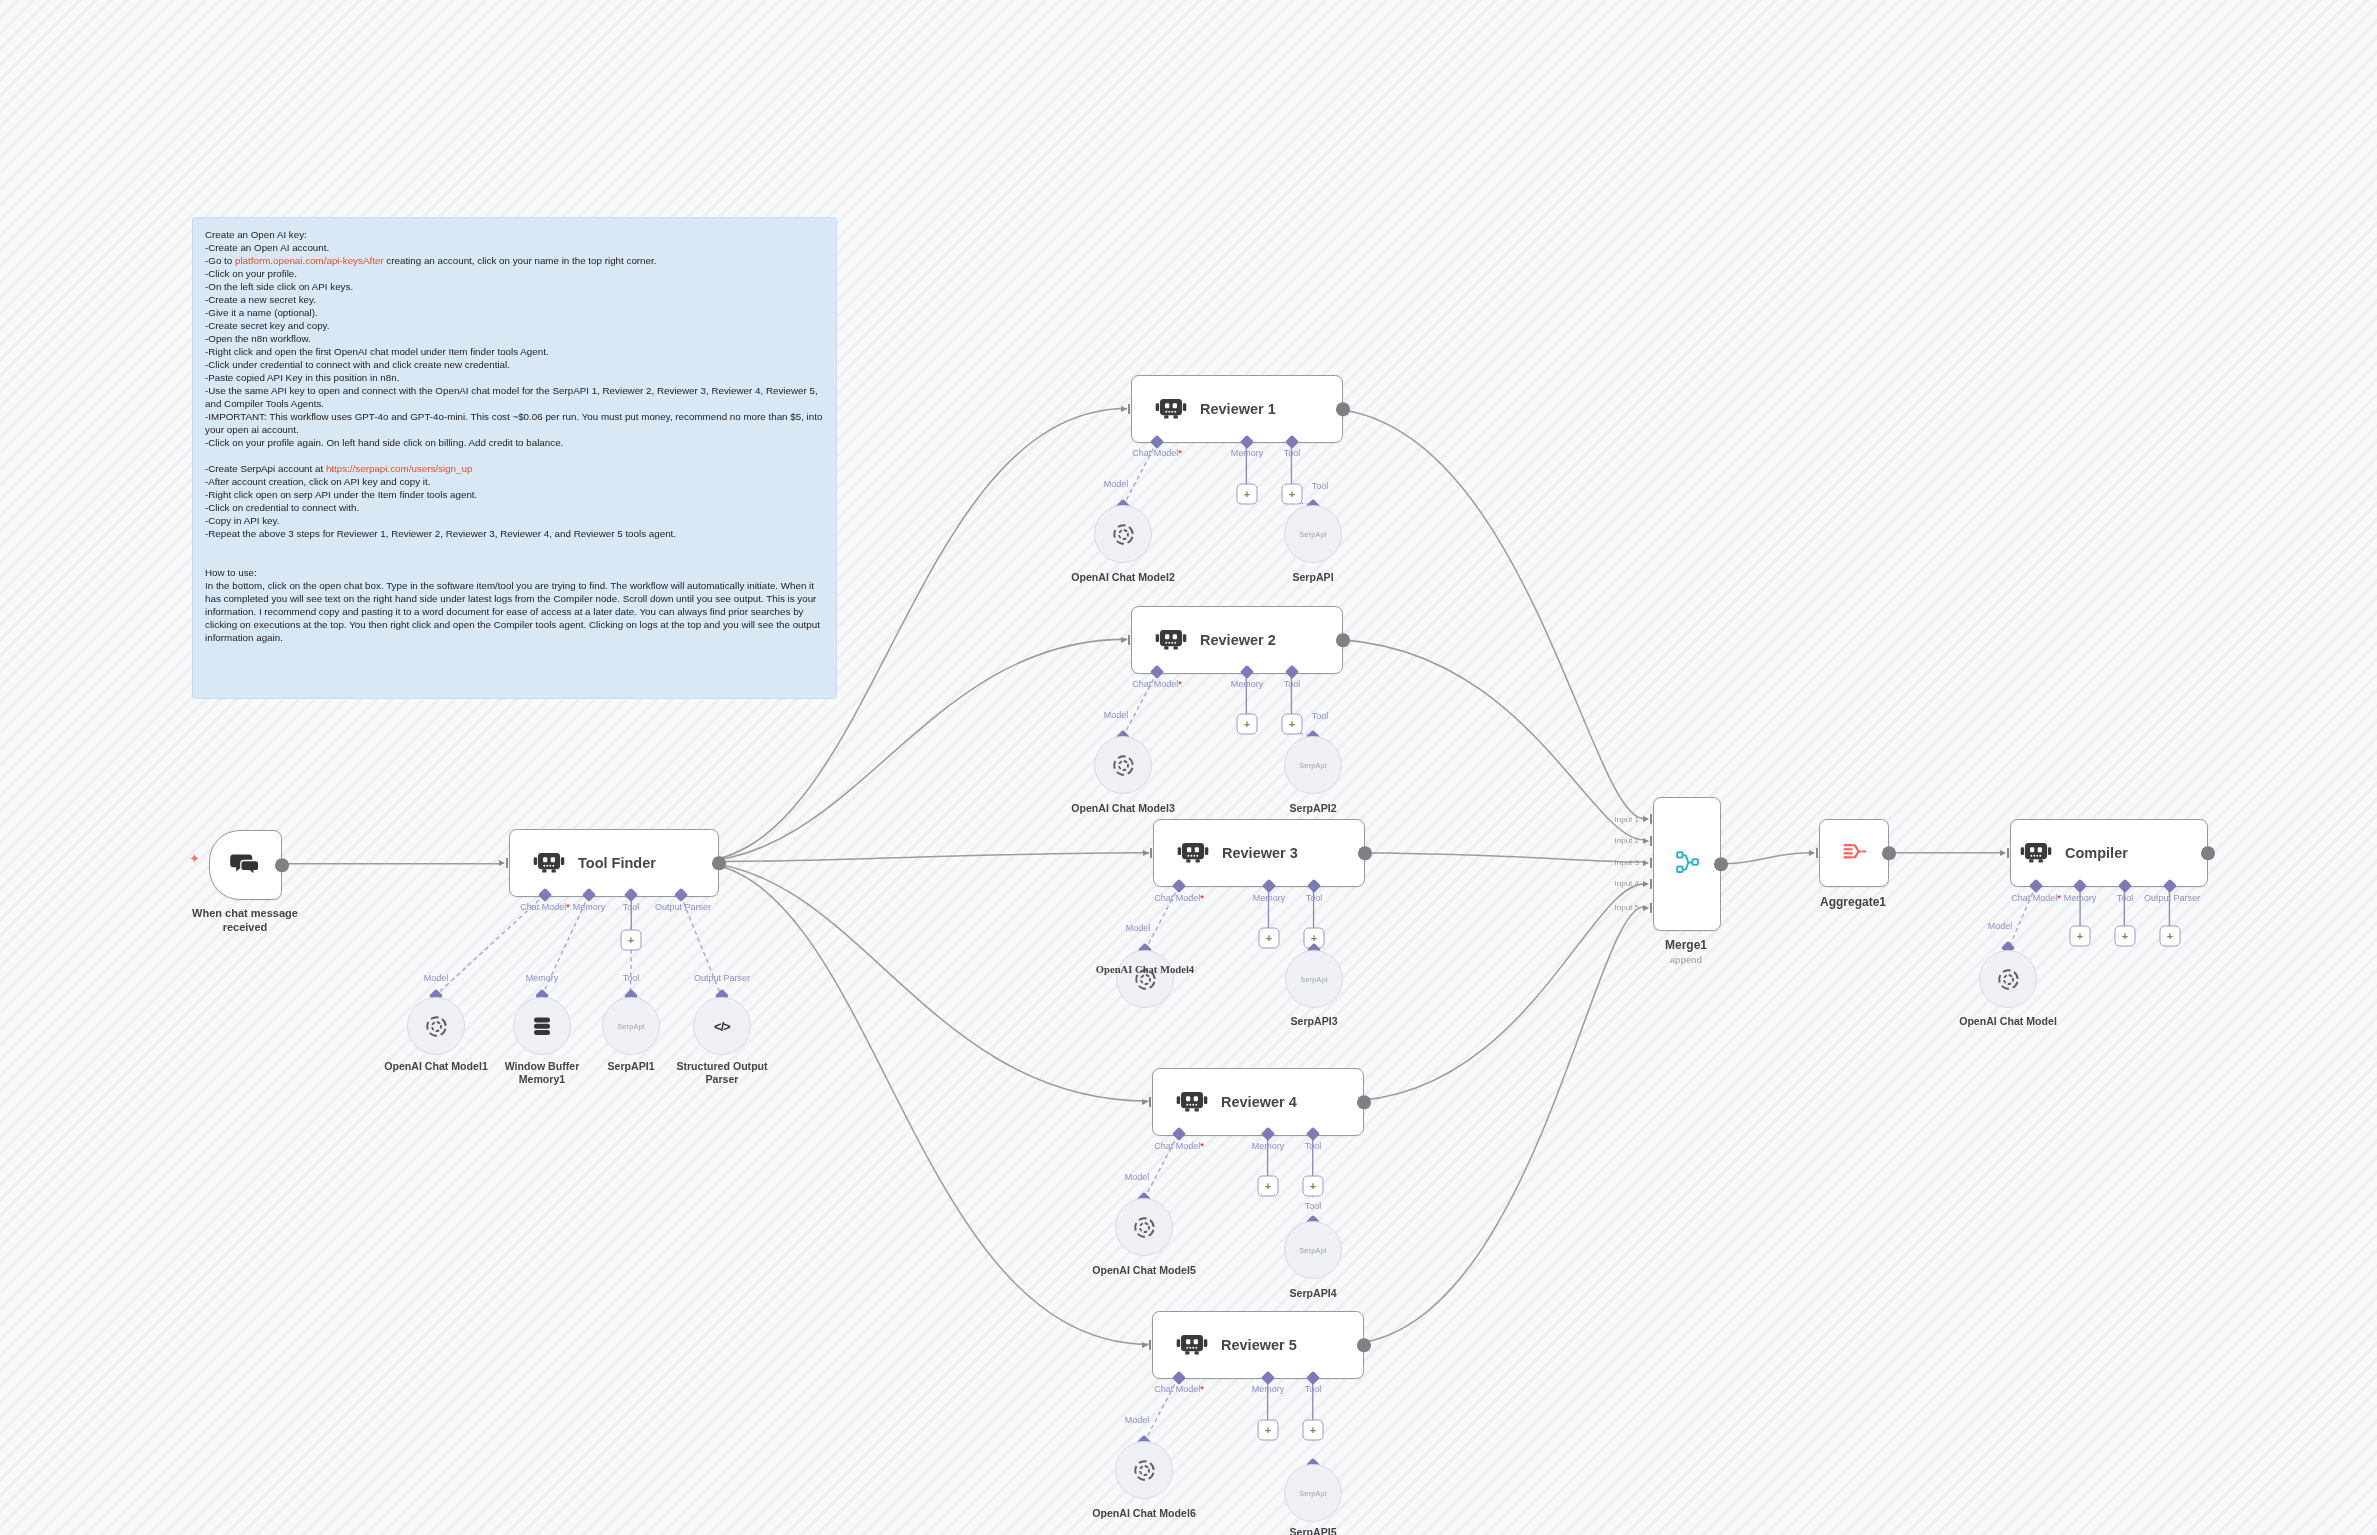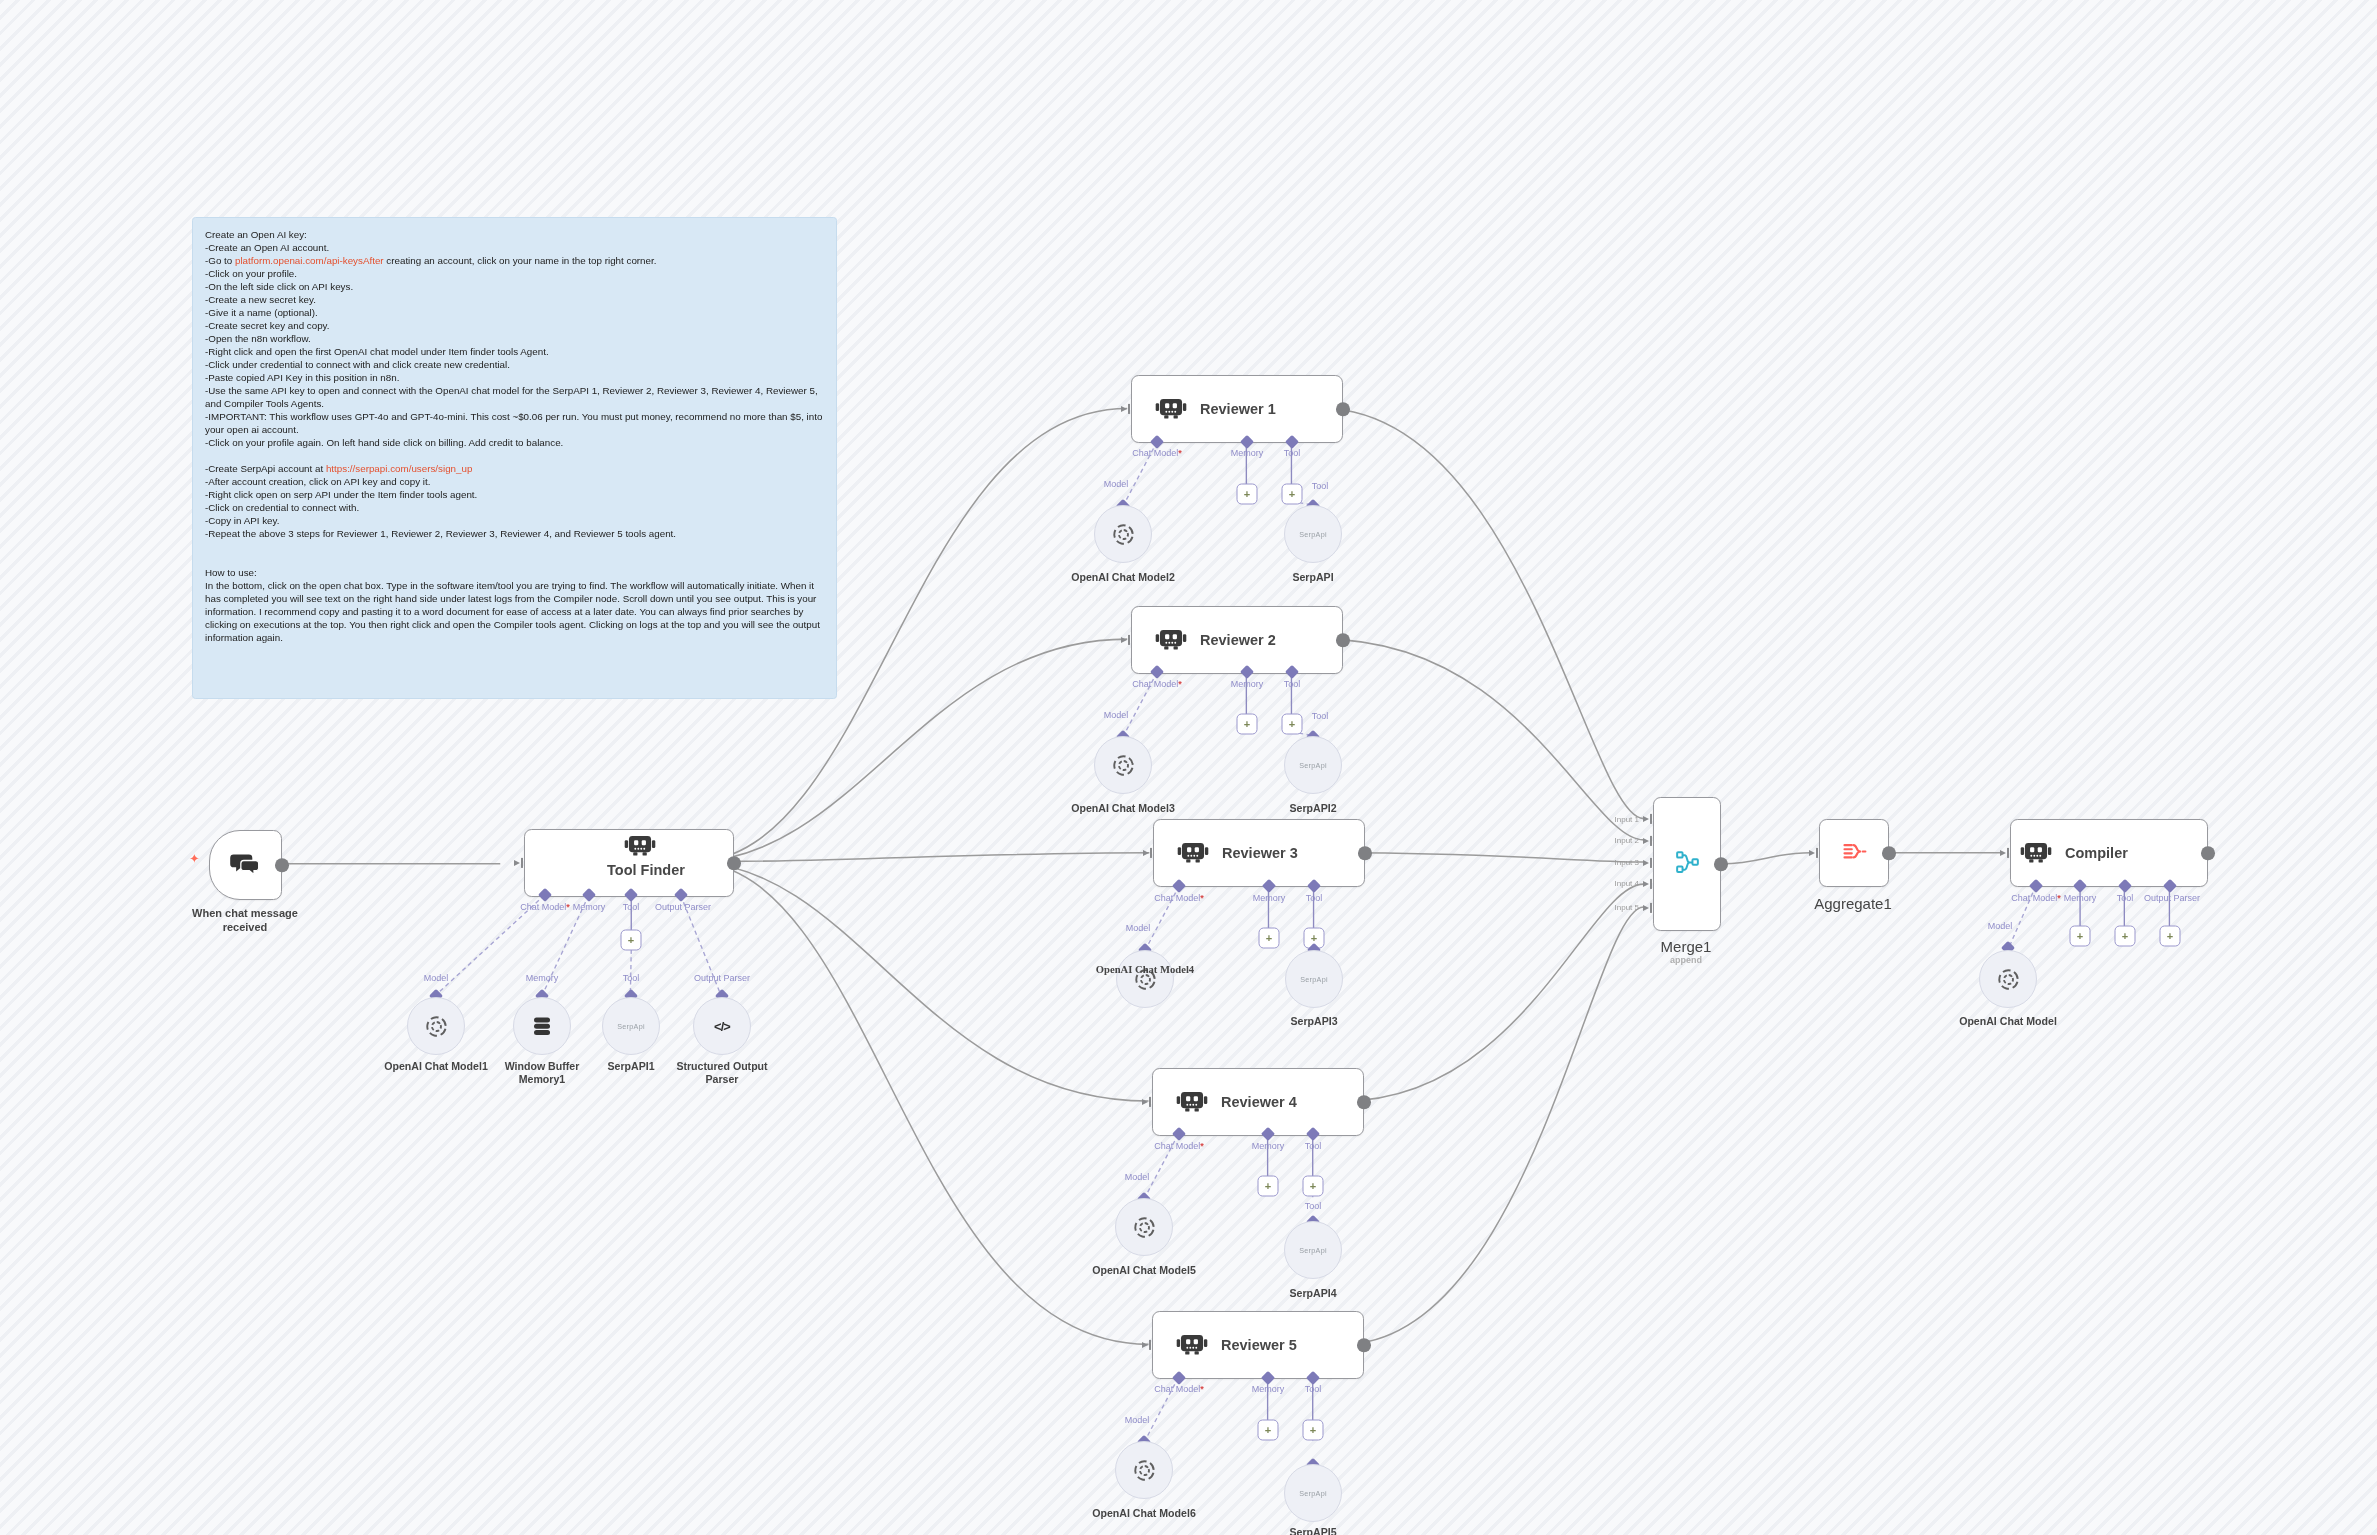--- a/index.html
+++ b/index.html
@@ -45,21 +45,21 @@
   .serptext{font-size:7.2px;color:#9aa0a6;letter-spacing:0.3px;}
   .codetext{font-size:12.8px;font-weight:700;color:#2f2f2f;letter-spacing:-0.9px;}
 
   
   .trigger{border-radius:31px 8.5px 8.5px 31px;justify-content:center;}
   .spark{position:absolute;font-size:12.8px;color:#ff6d5a;}
   .triggerlabel{position:absolute;text-align:center;font-size:11px;font-weight:700;color:#454545;line-height:1.25;}
 
   
   .mergeinlabel{position:absolute;width:77px;text-align:right;font-size:8px;color:#9a9a9a;transform:translateY(-50%);}
-  .nodecaption{position:absolute;transform:translateX(-50%);text-align:center;font-size:15px;font-weight:400;color:#454545;}
+  .nodecaption{position:absolute;transform:translateX(-50%);text-align:center;font-size:12px;font-weight:700;color:#454545;}
   .nodesub{position:absolute;transform:translateX(-50%);text-align:center;font-size:9px;color:#b0b0b0;}
 
   
   .sticky{position:absolute;left:192px;top:217px;width:645px;height:482px;background:#d8e8f5;
           border:0.9px solid #c6dcee;border-radius:3.4px;padding:10.2px 12px;box-sizing:border-box;
           font-size:9.8px;line-height:13px;color:#222;overflow:hidden;}
   .note-line{min-height:13px;}
   .note-link{color:#e4502e;}
 
   .robot{display:block;}
@@ -154,21 +154,21 @@
   <span class="icon-center">
     <svg width="31" height="25.5" viewBox="0 0 36 30">
       <path fill="#343434" d="M4 3 h18 a4 4 0 0 1 4 4 v7 a4 4 0 0 1 -4 4 h-9 l-6 5 v-5 h-3 a4 4 0 0 1 -4 -4 v-7 a4 4 0 0 1 4 -4 z"></path>
       <path fill="#343434" stroke="#ffffff" stroke-width="1.5" d="M16 10 h14 a3.5 3.5 0 0 1 3.5 3.5 v5 a3.5 3.5 0 0 1 -3.5 3.5 h-2 v4.5 l-5.5 -4.5 h-6.5 a3.5 3.5 0 0 1 -3.5 -3.5 v-5 a3.5 3.5 0 0 1 3.5 -3.5 z"></path>
     </svg>
   </span>
   <span class="outdot"></span>
 </div>
 <div class="triggerlabel" style="left:177px;top:907px;width:136px;">When chat message received</div>
 
-<div class="node agent" style="left:524px;top:829px;width:186px;height:66px;flex-direction:column;">
+<div class="node agent" style="left:509px;top:829px;width:186px;height:66px;">
   <span class="inarrow"></span>
   <span class="robot">
     <svg width="34" height="29" viewBox="0 0 40 34">
           <g fill="#3a3a3a">
       <rect x="2" y="12" width="4" height="9" rx="1.5"></rect>
             <rect x="34" y="12" width="4" height="9" rx="1.5"></rect>
       <rect x="7" y="7" width="26" height="19" rx="4"></rect>
       <rect x="12" y="26" width="5" height="4" rx="1"></rect>
             <rect x="23" y="26" width="5" height="4" rx="1"></rect>
     </g>

